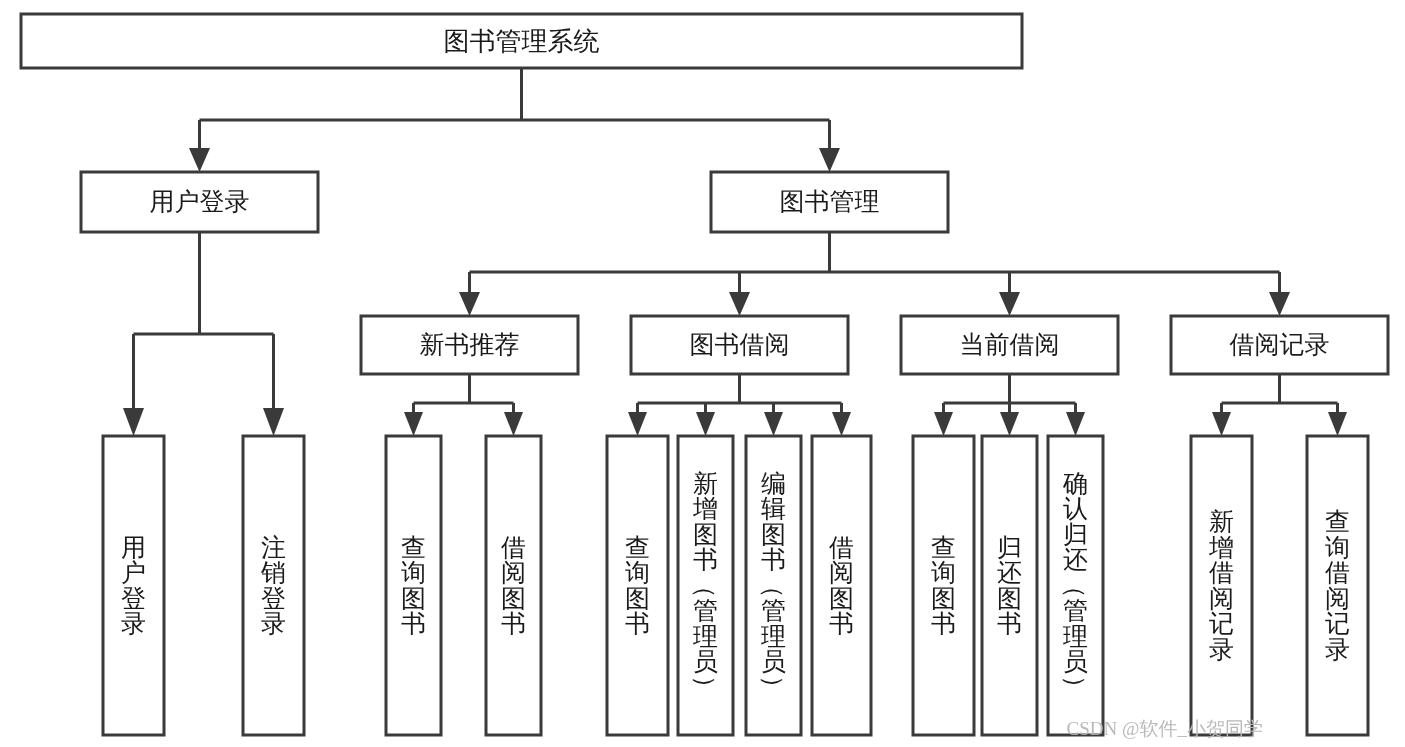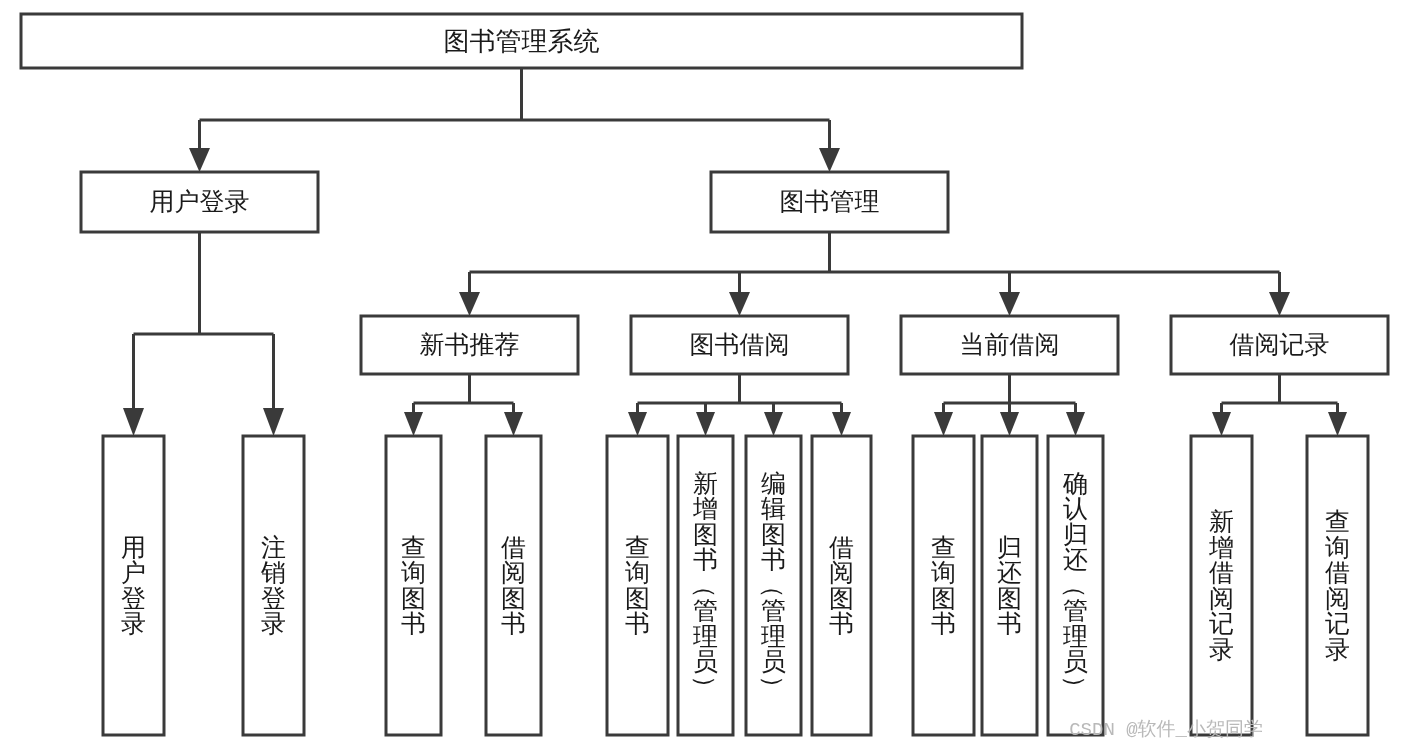--- a/index.html
+++ b/index.html
@@ -67,21 +67,21 @@
   .vtext-wrap span {
     display: block;
     text-align: center;
   }
   .watermark {
     position: absolute;
     right: 8px;
     bottom: 5px;
     font-size: 19px;
     color: #b9b9b9;
-    font-family: Liberation Mono, monospace;
+    font-family: Liberation Serif, serif;
     white-space: nowrap;
     pointer-events: none;
   }
 </style>
 </head>
 <body>
 
 <div id="diagram-root">
 
   <svg class="flow" viewBox="0 0 1405 747" xmlns="http://www.w3.org/2000/svg">

